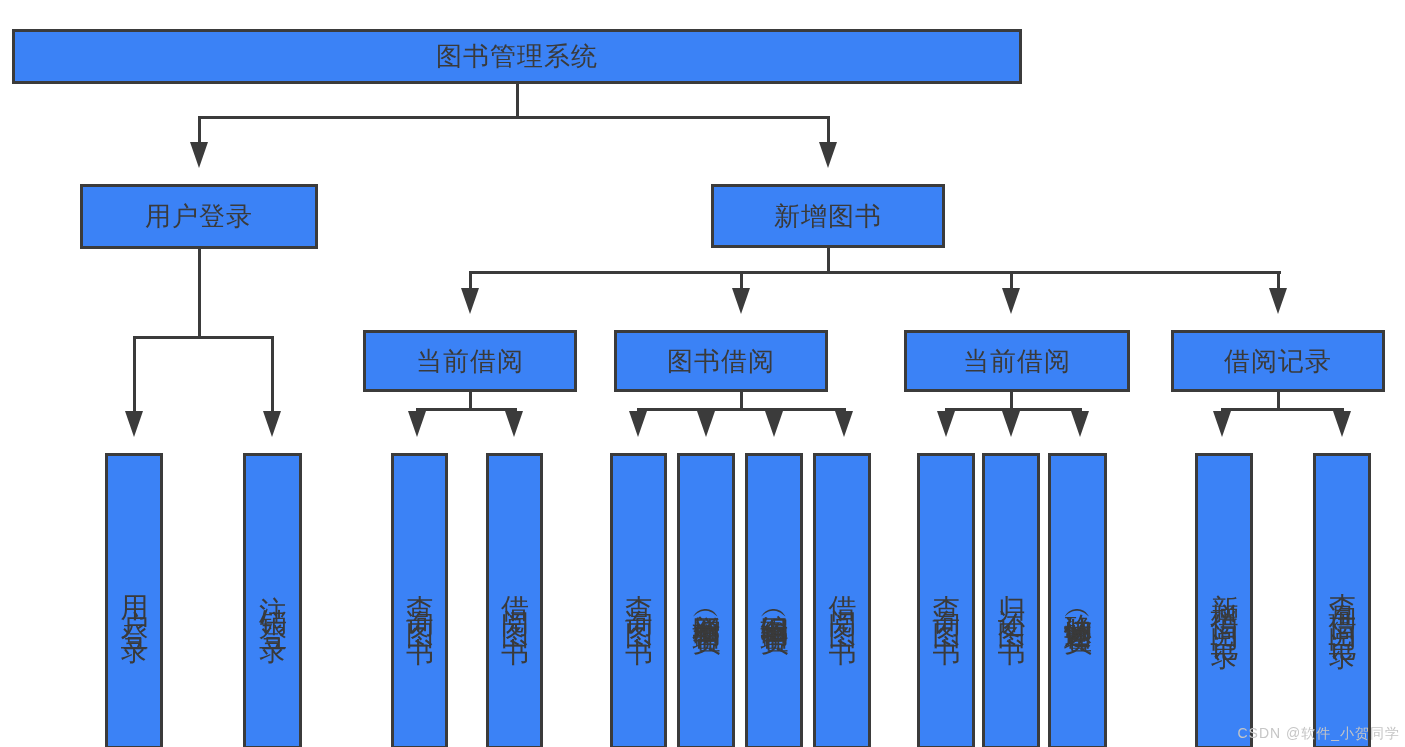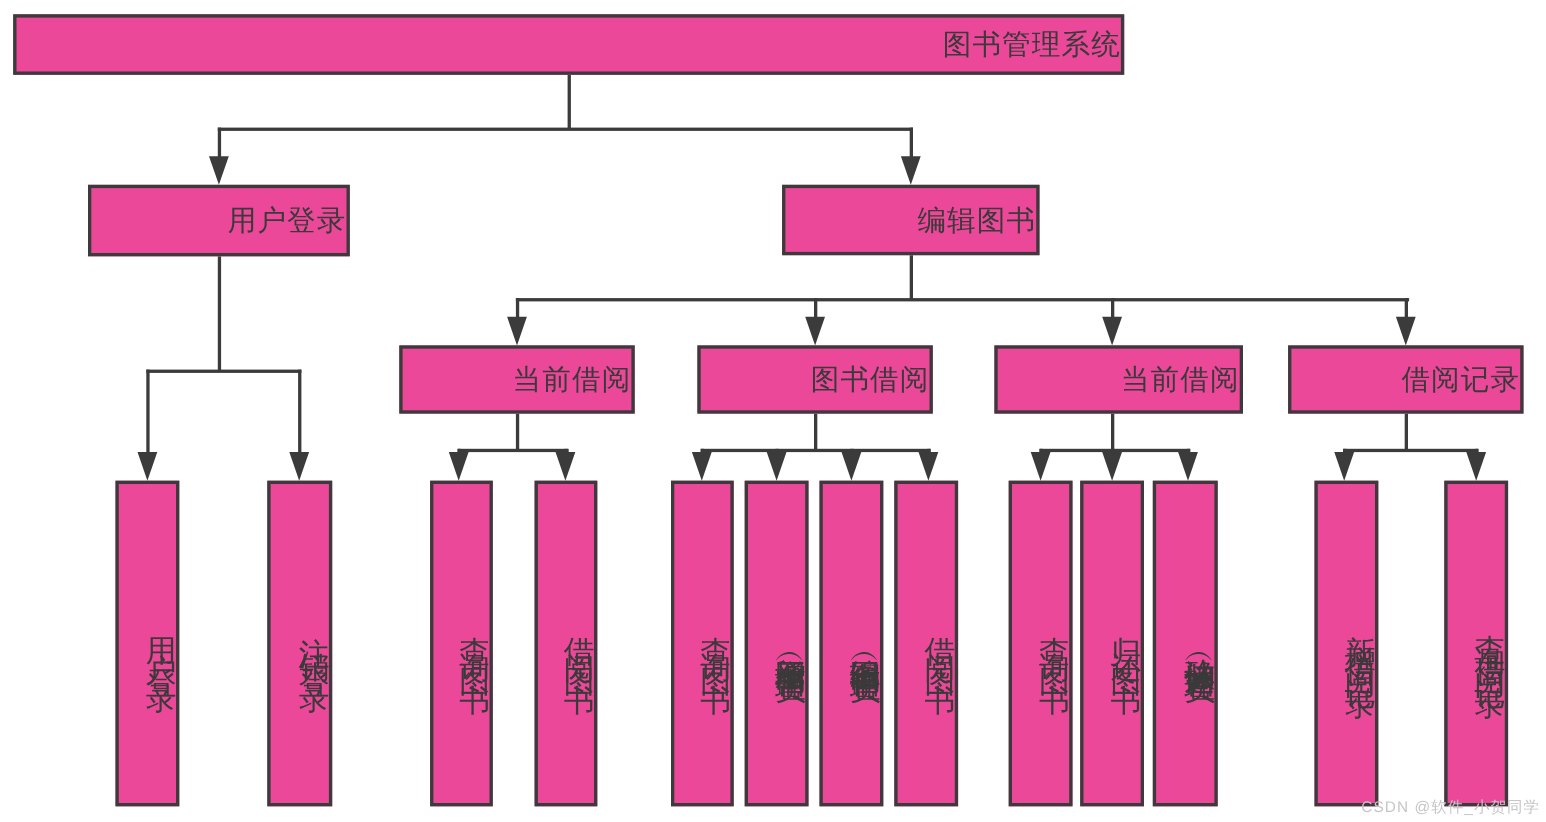--- a/index.html
+++ b/index.html
@@ -8,23 +8,24 @@
     --watermark-color:#c6c6c6;
     --bg-color:#ffffff;
   }
   html,body{margin:0;padding:0;background:var(--bg-color);}
   body{font-family:"Liberation Sans", sans-serif;}
   .canvas{
     position:relative;width:1405px;height:747px;background:var(--bg-color);
     overflow:hidden;
   }
   .box{
-    position:absolute;background:#ec4899;border:3px solid var(--line-color);
-    box-sizing:border-box;display:flex;align-items:center;justify-content:flex-end;
+    position:absolute;background:#3b82f6;border:3px solid var(--line-color);
+    box-sizing:border-box;display:flex;align-items:center;justify-content:center;
     z-index:2;
+    margin-top:16px;
   }
   .hlabel{
     font-size:26px;color:var(--text-color);letter-spacing:1px;white-space:nowrap;
   }
   .vtext{
     writing-mode:vertical-rl;text-orientation:mixed;
     font-size:28px;color:var(--text-color);line-height:1;white-space:nowrap;
   }
   .ls14{letter-spacing:14px;}
   .ls10{letter-spacing:10px;}
@@ -105,27 +106,27 @@
   <div class="arrow" style="left:1333px;top:411px"></div>
 
   <div class="box" style="left:12px;top:13px;width:1010px;height:55px">
     <span class="hlabel">图书管理系统</span>
   </div>
 
   <div class="box" style="left:80px;top:168px;width:238px;height:65px">
     <span class="hlabel">用户登录</span>
   </div>
   <div class="box" style="left:711px;top:168px;width:234px;height:64px">
-    <span class="hlabel">编辑图书</span>
+    <span class="hlabel">新增图书</span>
   </div>
 
   <div class="box" style="left:363px;top:314px;width:214px;height:62px">
     <span class="hlabel">当前借阅</span>
   </div>
-  <div class="box" style="left:634px;top:314px;width:214px;height:62px">
+  <div class="box" style="left:614px;top:314px;width:214px;height:62px">
     <span class="hlabel">图书借阅</span>
   </div>
   <div class="box" style="left:904px;top:314px;width:226px;height:62px">
     <span class="hlabel">当前借阅</span>
   </div>
   <div class="box" style="left:1171px;top:314px;width:214px;height:62px">
     <span class="hlabel">借阅记录</span>
   </div>
 
   <div class="box" style="left:105px;top:437px;width:58px;height:296px">

